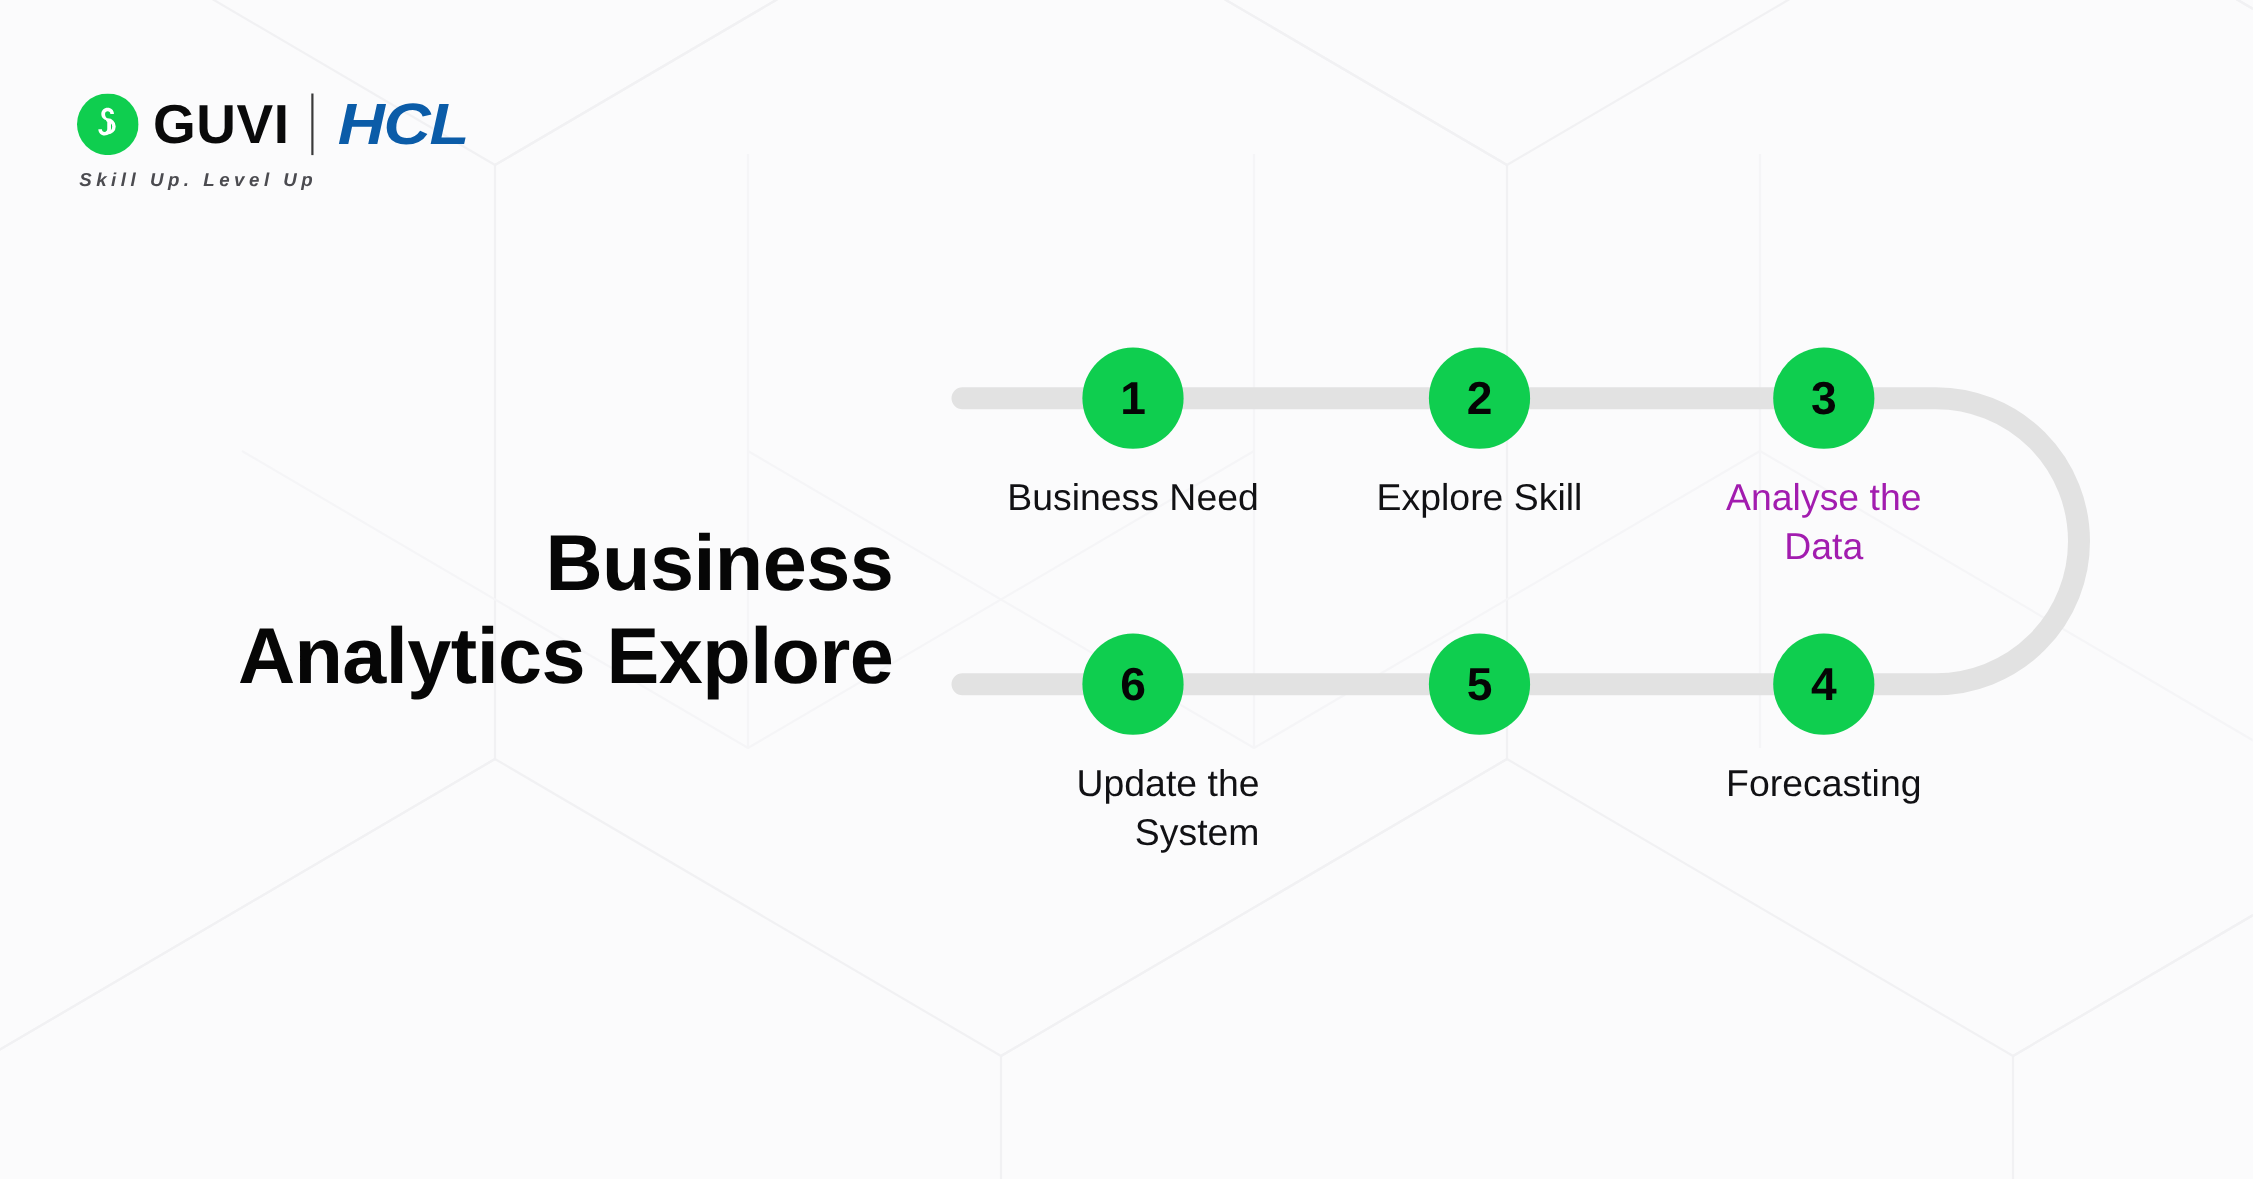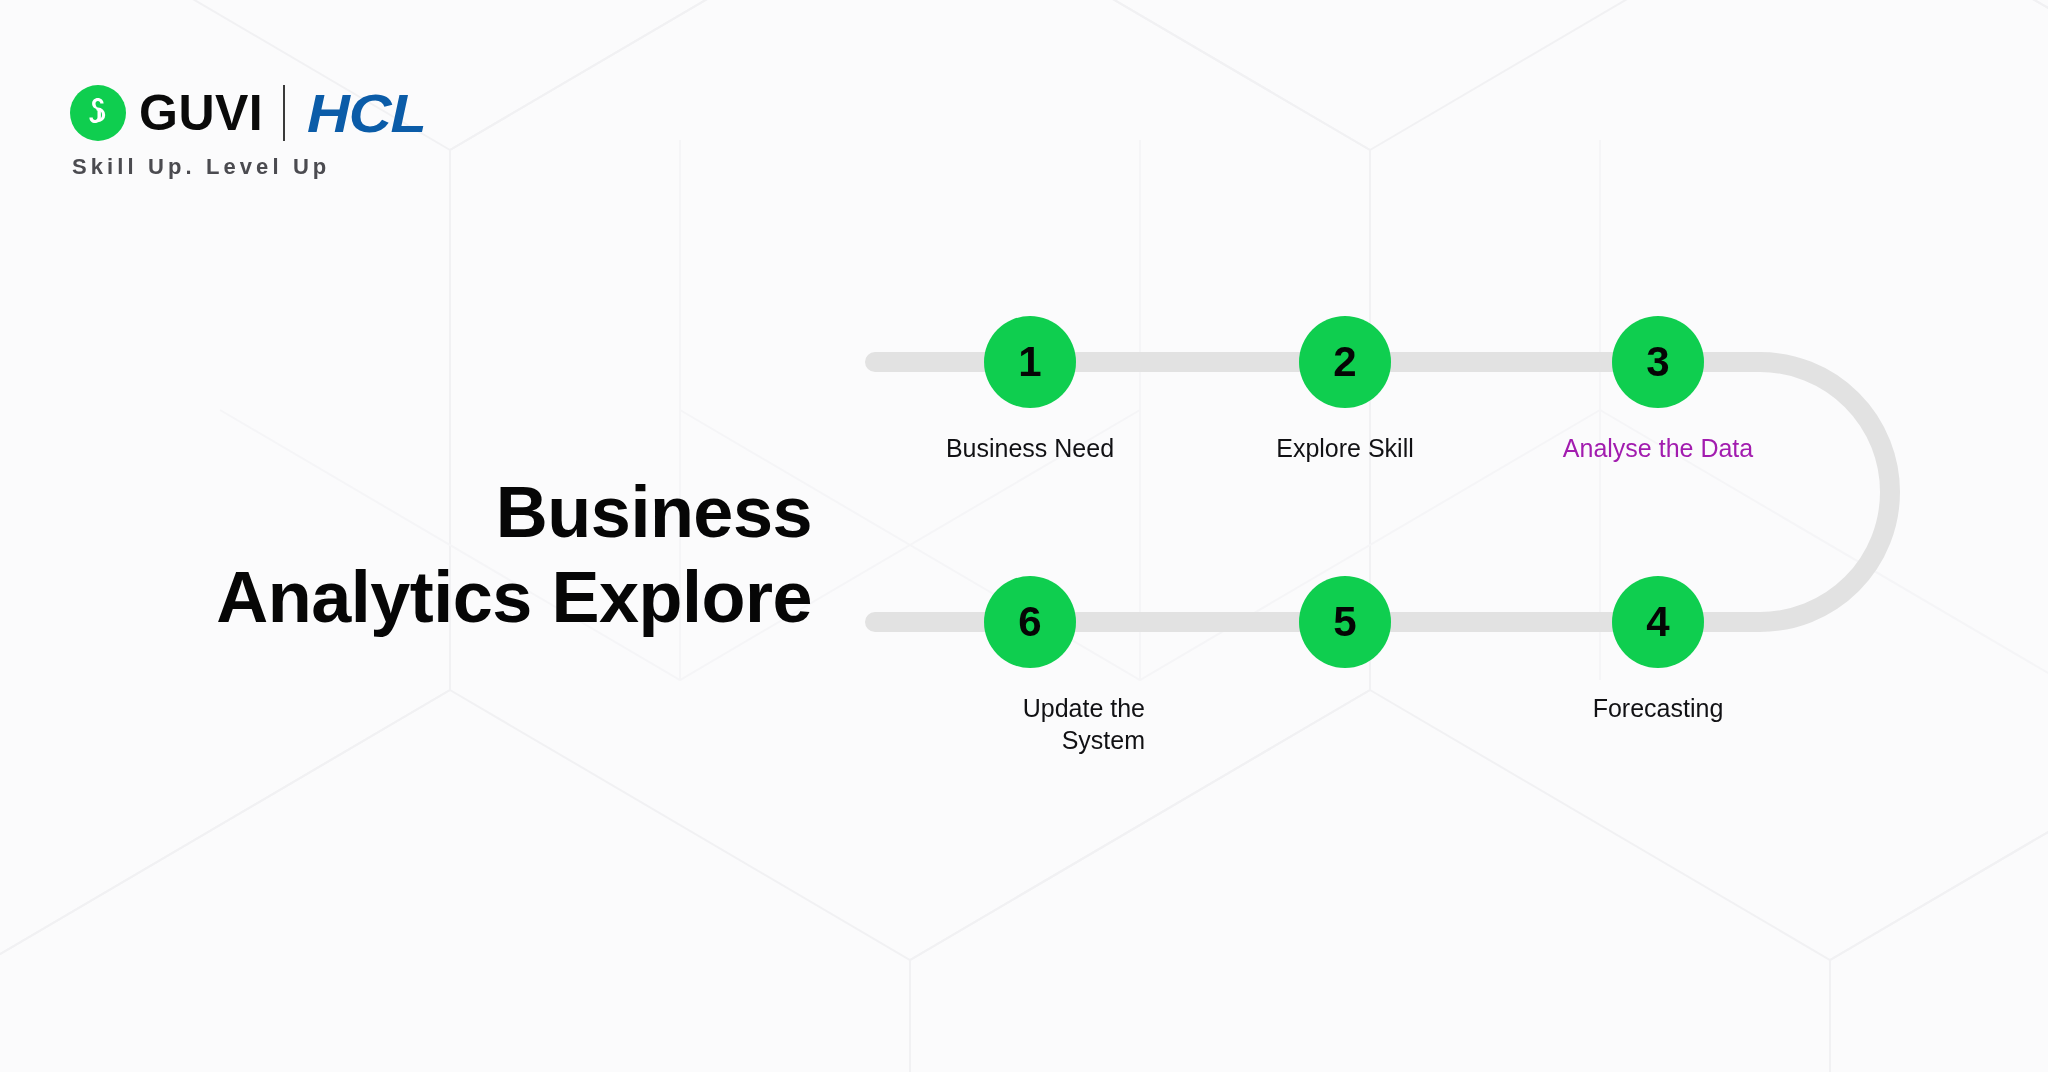--- a/index.html
+++ b/index.html
@@ -53,24 +53,25 @@
     color:#0B5CA8;
     letter-spacing:-1px;
     line-height:1;
     transform:scaleX(1.12);
     transform-origin:left center;
     font-family:"Liberation Sans", sans-serif;
   }
   #tagline {
     margin-top:13px;
     margin-left:2px;
-    font-size:22px;
+    font-size:17px;
     font-weight:600;
     letter-spacing:4.1px;
     color:#4B4B50;
+    font-style:italic;
   }
 
   
   #headline {
     position:absolute;
     left:72px; top:470px;
     width:740px;
     text-align:right;
     font-size:72px;
     font-weight:700;
@@ -96,21 +97,21 @@
     border-radius:50%;
     background:#0FCE4F;
     display:flex; align-items:center; justify-content:center;
     font-size:42px;
     font-weight:600;
     color:#050505;
     line-height:1;
   }
   .step-label {
     margin-top:24px;
-    font-size:25px;
+    font-size:34px;
     font-weight:400;
     color:#111114;
     line-height:1.28;
     white-space:pre-line;
   }
 </style>
 </head>
 <body>
 
 <div id="stage" style="background: rgb(251, 251, 252);">

